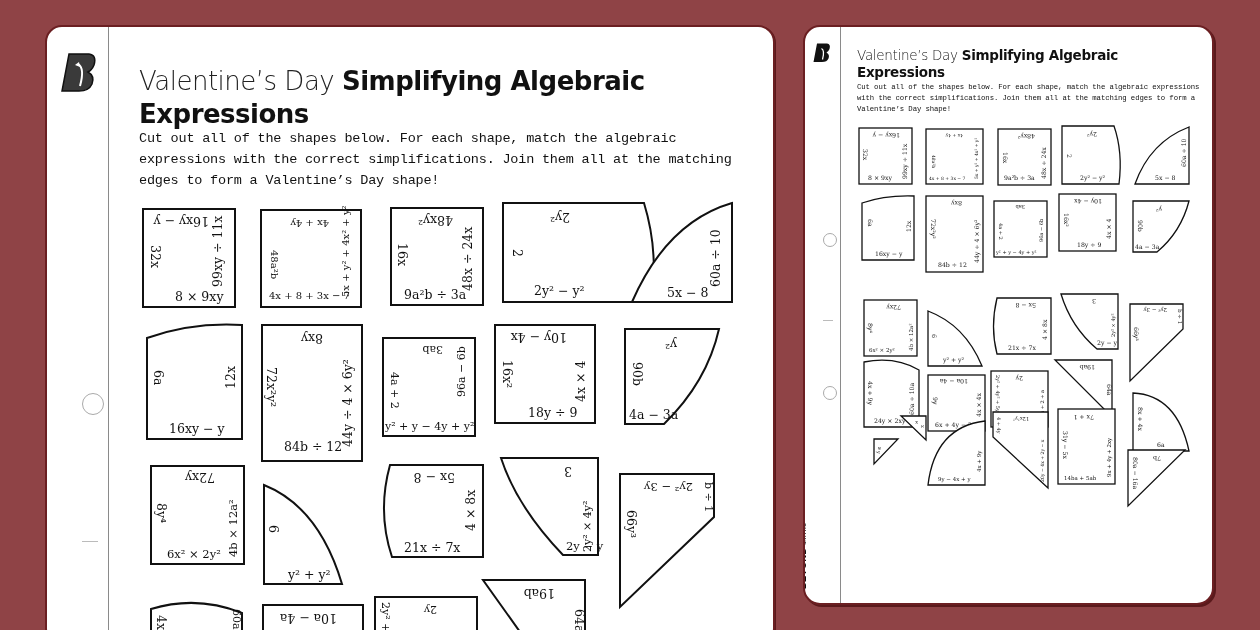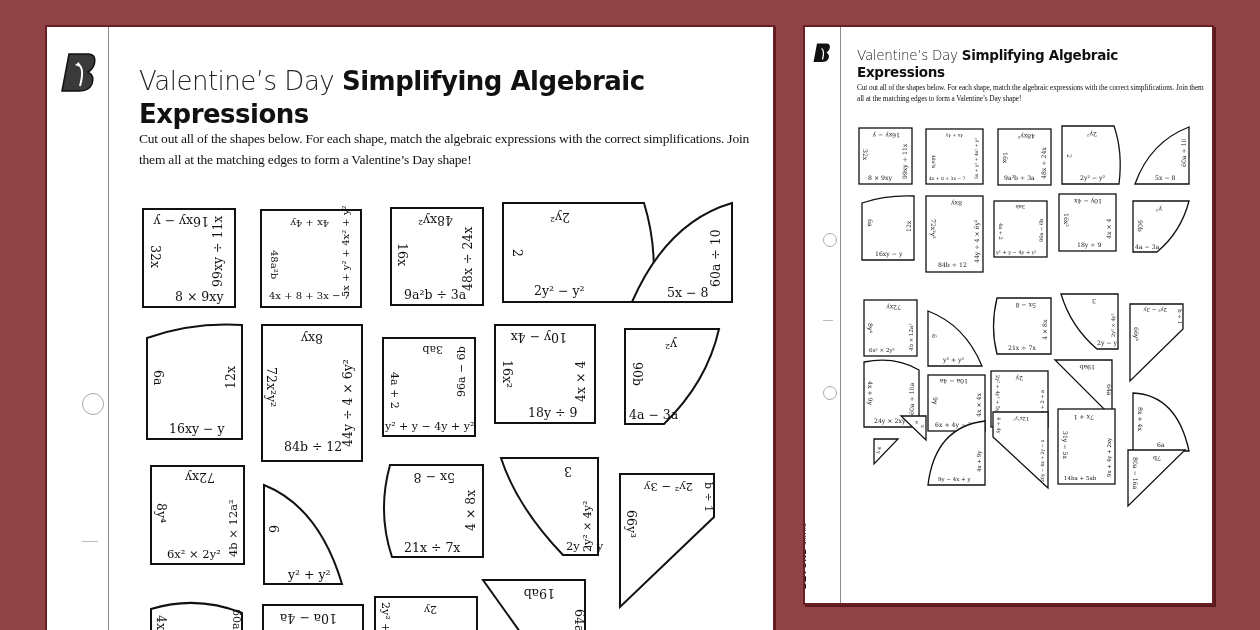--- a/index.html
+++ b/index.html
@@ -1,19 +1,19 @@
 <!DOCTYPE html>
 <html><head>
 <meta charset="utf-8">
 <style>
   * { box-sizing: border-box; margin: 0; padding: 0; }
   html, body { width: 1260px; height: 630px; overflow: hidden; }
   body { background: #8f4346; position: relative; font-family: "Liberation Sans", sans-serif; }
 
-  .page { position: absolute; background: #fff; overflow: hidden; }
+  .page { position: absolute; background: #fff; overflow: hidden; border-radius: 17px; }
   .page.big { left: 45px; top: 25px; width: 730px; height: 620px; border: 2px solid #6b1f22; box-shadow: 1px 1px 0 #5a1a1c; }
   .page.small { left: 803px; top: 25px; width: 411px; height: 580px; border: 2px solid #6b1f22; box-shadow: 2px 2px 0 #5a1a1c; }
 
   .margin-line { position: absolute; top: 0; bottom: 0; width: 1px; background: #8a8a8a; }
   .big .margin-line { left: 61px; }
   .small .margin-line { left: 35px; }
 
   .logo { position: absolute; }
   .big .logo { left: 14px; top: 25px; width: 36px; height: 40px; }
   .small .logo { left: 8px; top: 15px; width: 18px; height: 21px; }
@@ -24,21 +24,21 @@
   .tick { position: absolute; height: 1px; background: #bbb; }
   .big .tick { left: 35px; top: 514px; width: 16px; }
   .small .tick { left: 18px; top: 43px; width: 10px; }
 
   .title { position: absolute; color: #111; font-family: "DejaVu Sans", sans-serif; }
   .big .title { left: 92px; top: 38px; width: 600px; font-size: 26px; line-height: 33px; letter-spacing: -0.5px; }
   .small .title { left: 52px; top: 20px; width: 340px; font-size: 13.5px; line-height: 17px; letter-spacing: -0.3px; }
   .title .light { font-weight: 300; color: #222; }
   .title .bold { font-weight: bold; }
 
-  .instr { position: absolute; color: #111; font-family: Liberation Serif, serif; }
+  .instr { position: absolute; color: #111; font-family: Liberation Mono, monospace; }
   .big .instr { left: 92px; top: 101px; width: 630px; font-size: 13.5px; line-height: 21px; letter-spacing: -0.2px; }
   .small .instr { left: 52px; top: 55px; width: 350px; font-size: 7.3px; line-height: 11px; letter-spacing: -0.1px; }
 
   .brand { position: absolute; left: 3px; bottom: 14px; transform: rotate(-90deg); transform-origin: left bottom; font-weight: bold; font-size: 9px; color: #111; white-space: nowrap; letter-spacing: 0.5px; }
   .brand small { font-size: 5px; letter-spacing: 1px; margin-left: 3px; }
 
   svg.sheet { position: absolute; left: 0; top: 0; overflow: visible; }
   .shape { fill: #fff; stroke: #111; stroke-width: 2; }
   .small .shape { stroke-width: 1.3; }
   .lbl { font-family: "DejaVu Serif", serif; font-size: 12.5px; fill: #111; }

